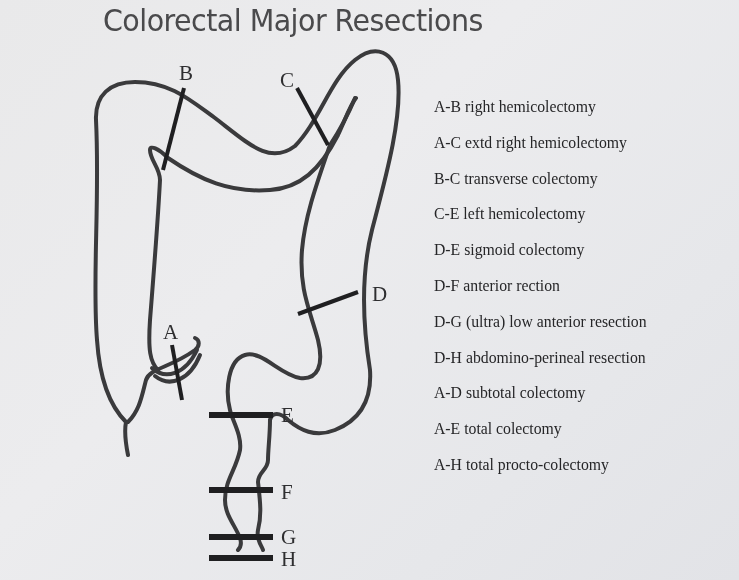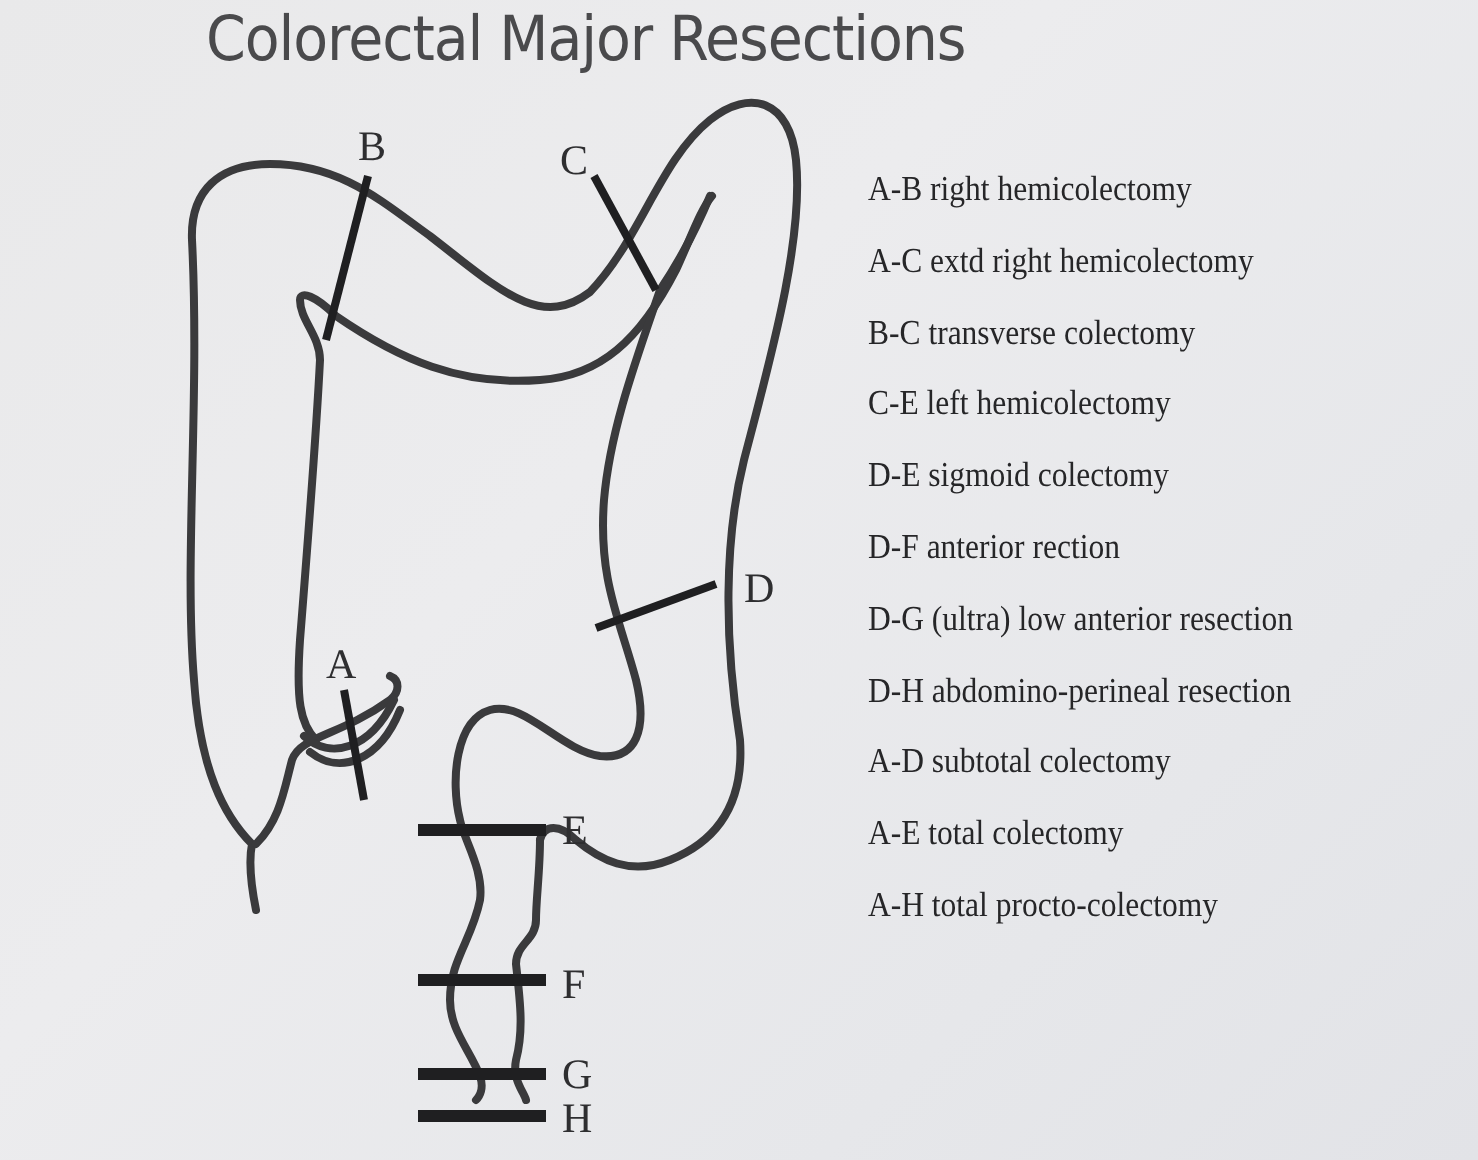--- a/index.html
+++ b/index.html
@@ -56,21 +56,21 @@
     .marker-label {
       position: absolute;
       font-family: "Liberation Serif", serif;
       font-size: 21px;
       color: #2e2e30;
       line-height: 1;
     }
     .legend {
       position: absolute;
       left: 434px;
-      top: 84px;
+      top: 96px;
       margin: 0;
       padding: 0;
       list-style: none;
     }
     .legend li {
       font-family: "Liberation Serif", serif;
       font-size: 17.5px;
       color: #262628;
       height: 35.8px;
       line-height: 20px;

